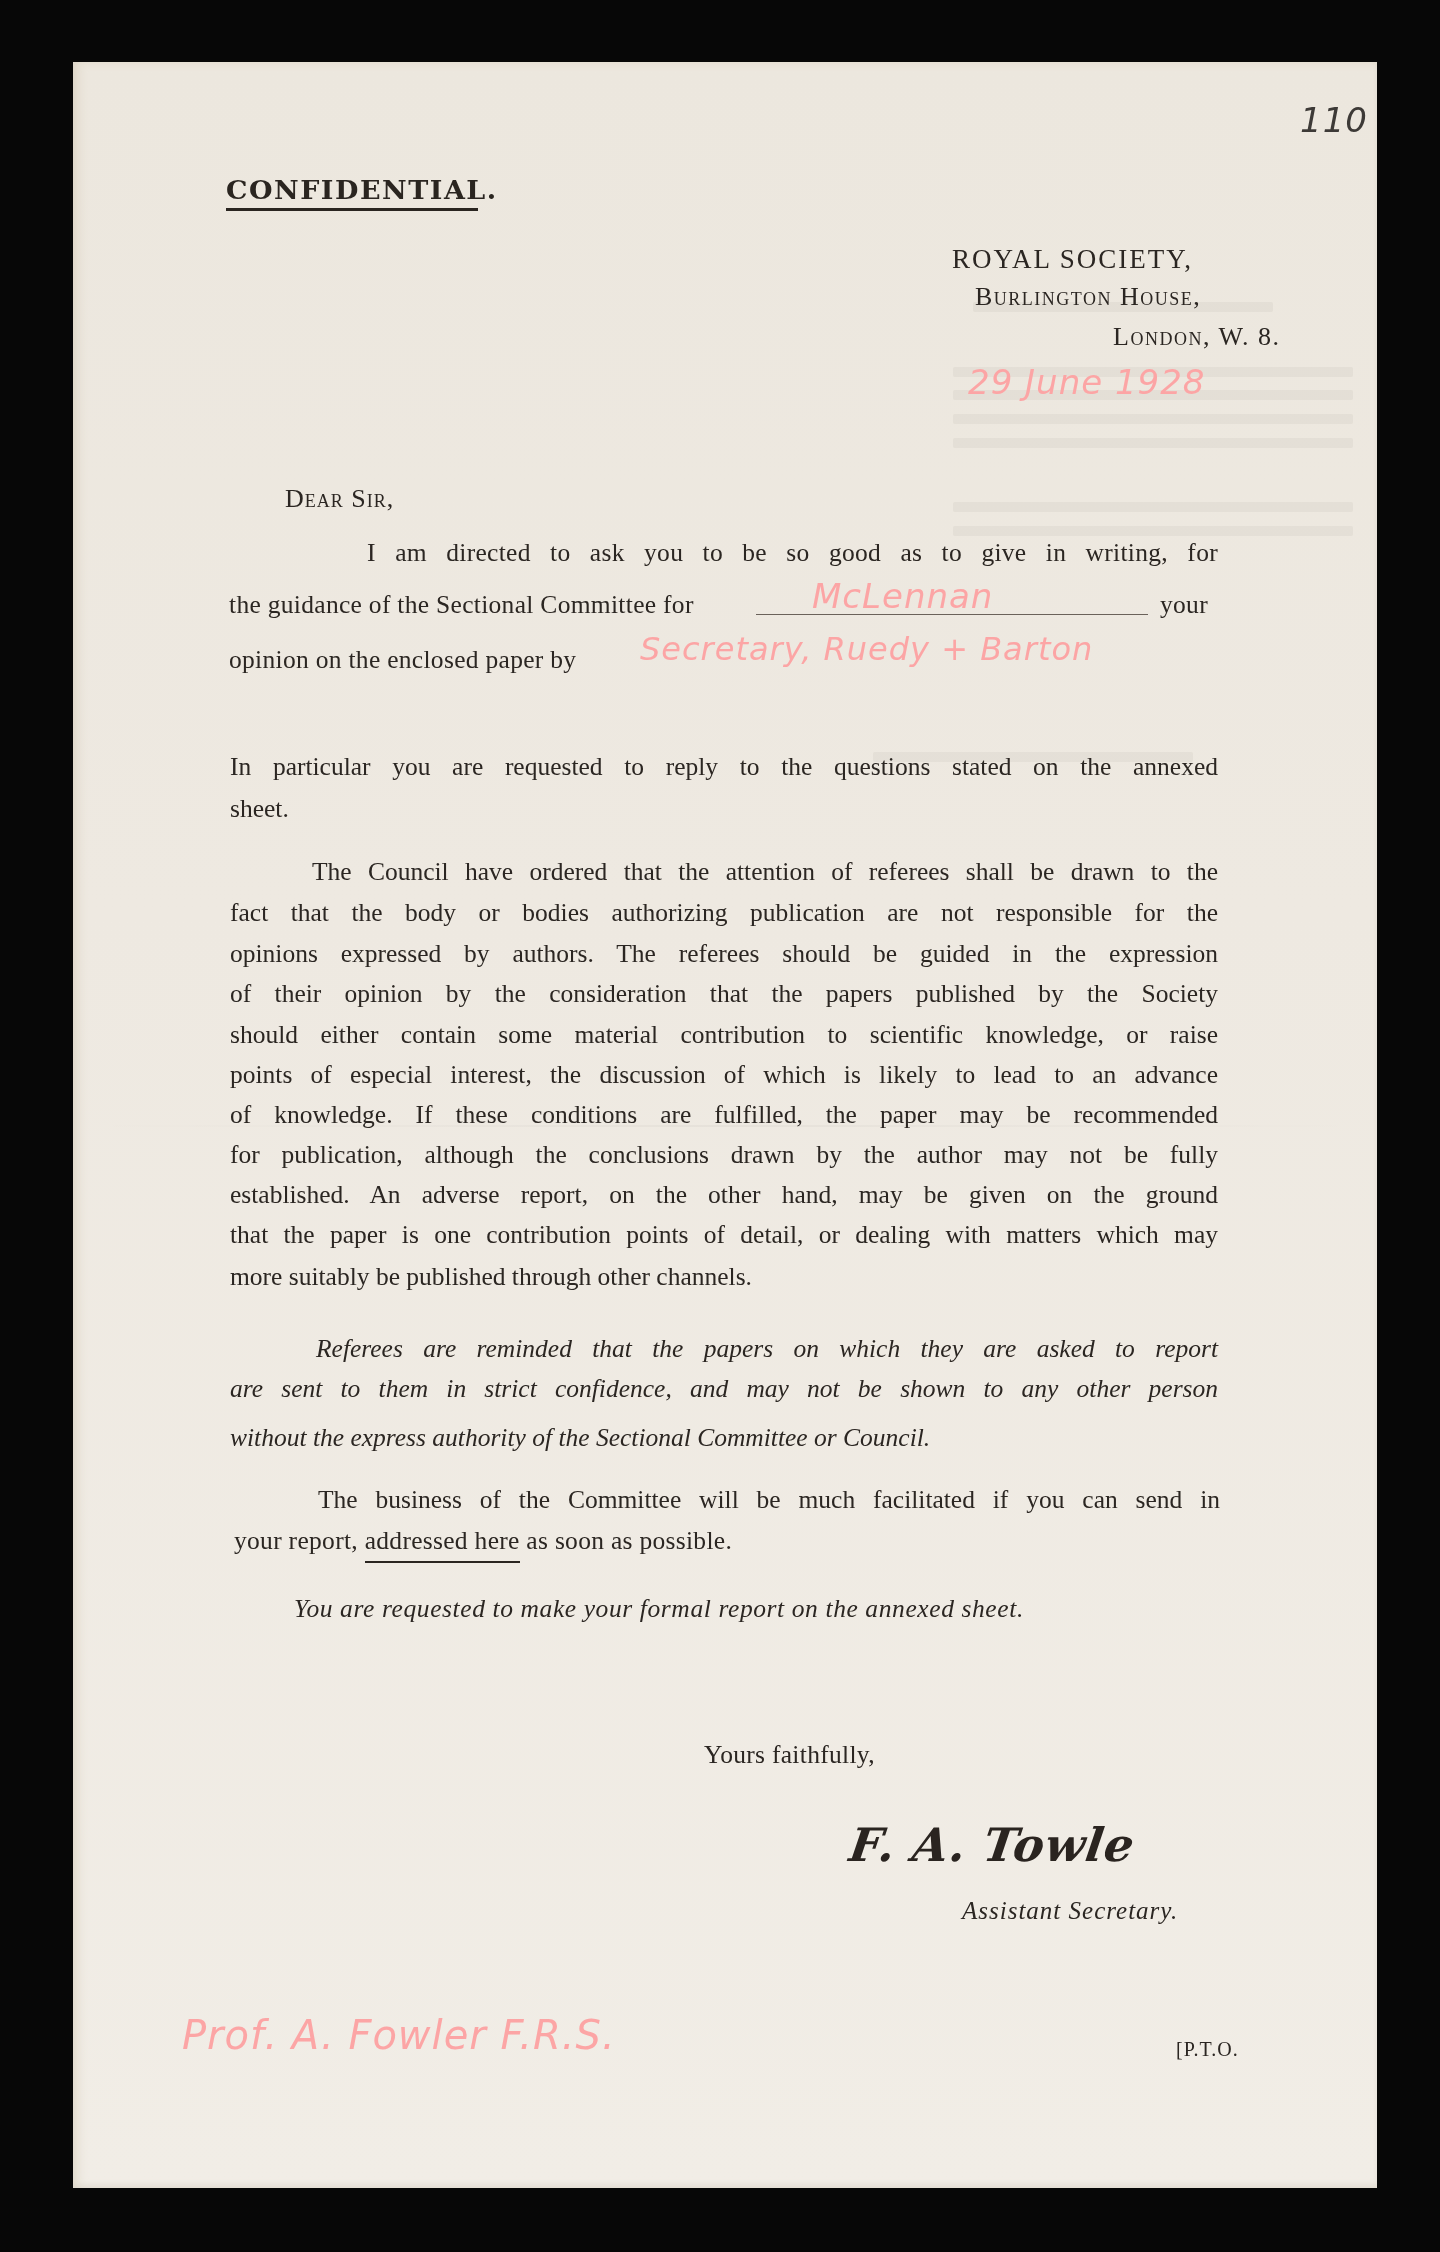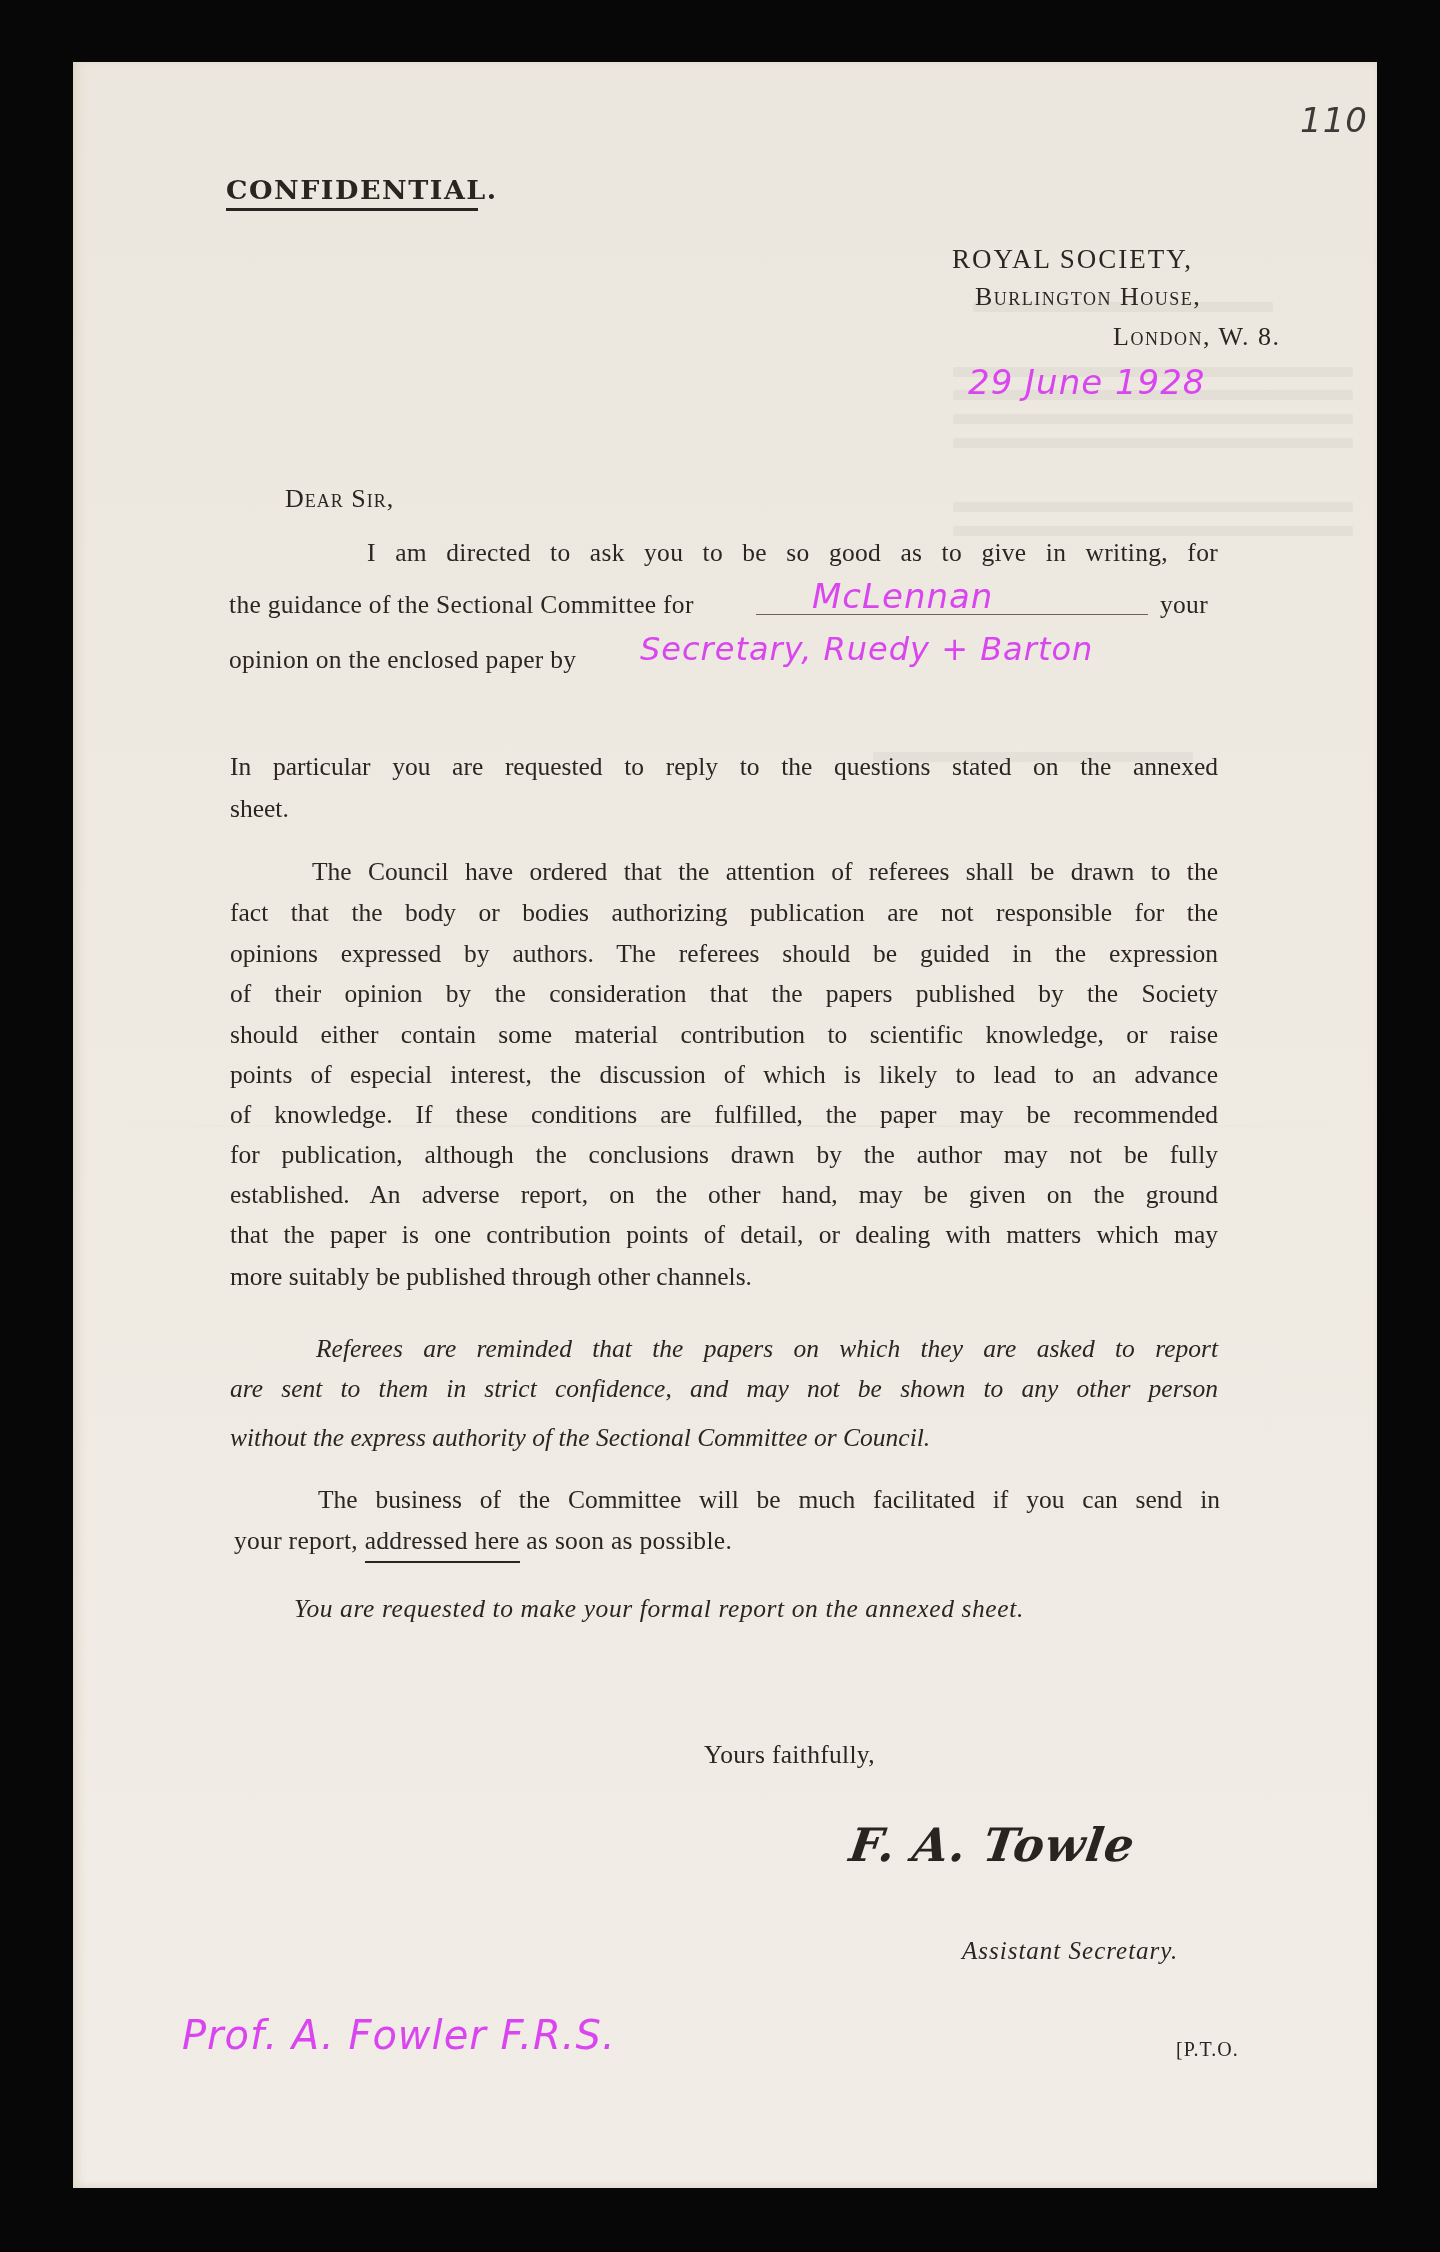--- a/index.html
+++ b/index.html
@@ -29,21 +29,21 @@
       position: absolute; left: 230px; width: 988px;
       font-size: 25.5px; line-height: 30px; white-space: nowrap;
       text-align: justify; text-align-last: justify;
     }
     .line.last { text-align-last: left; }
     .ital { font-style: italic; }
     .sc { font-variant: small-caps; }
     .hand {
       font-family: "DejaVu Sans", sans-serif;
       font-style: italic;
-      color: #d946ef;
+      color: #fca5a5;
       letter-spacing: 1px;
     }
     .confidential {
       left: 226px; top: 174px; font-size: 27px; letter-spacing: 1.5px;
       font-family: "DejaVu Serif", serif; font-weight: bold; color: #2a2520;
       transform: scaleY(0.95);
     }
     .underline-bar { position: absolute; left: 226px; top: 208px; width: 252px; height: 3px; background: #2a2520; }
     .addr-underline { position: absolute; height: 2px; background: #2a2520; }
     .blank-line { position: absolute; height: 1px; background: #6a625a; }
@@ -110,17 +110,17 @@
   <span>your report,</span>
   <span style="position:relative;"><span>addressed here</span><span class="addr-underline" style="left:0; right:0; bottom:-8px;"></span></span>
   <span>as soon as possible.</span>
 </div>
 
 <div class="abs t ital" style="left:294px; top:1594px; font-size:25.5px; letter-spacing:0.6px;">You are requested to make your formal report on the annexed sheet.</div>
 
 <div class="abs t" style="left:704px; top:1740px; font-size:25.5px;">Yours faithfully,</div>
 
 <div class="abs" style="left:850px; top:1818px; font-family:'DejaVu Serif', serif; font-style:italic; font-weight:bold; font-size:46px; color:#2a2420; letter-spacing:1px; transform:skewX(-8deg);">F. A. Towle</div>
-<div class="abs t ital" style="left:962px; top:1897px; font-size:25px; letter-spacing:1px;margin-top:40px;">Assistant Secretary.</div>
+<div class="abs t ital" style="left:962px; top:1897px; font-size:25px; letter-spacing:1px;">Assistant Secretary.</div>
 
 <div class="abs hand" style="left:182px; top:2012px; font-size:40px;">Prof. A. Fowler F.R.S.</div>
 
 <div class="abs t" style="left:1176px; top:2038px; font-size:20px; letter-spacing:1px;">[P.T.O.</div>
 
 </body></html>

